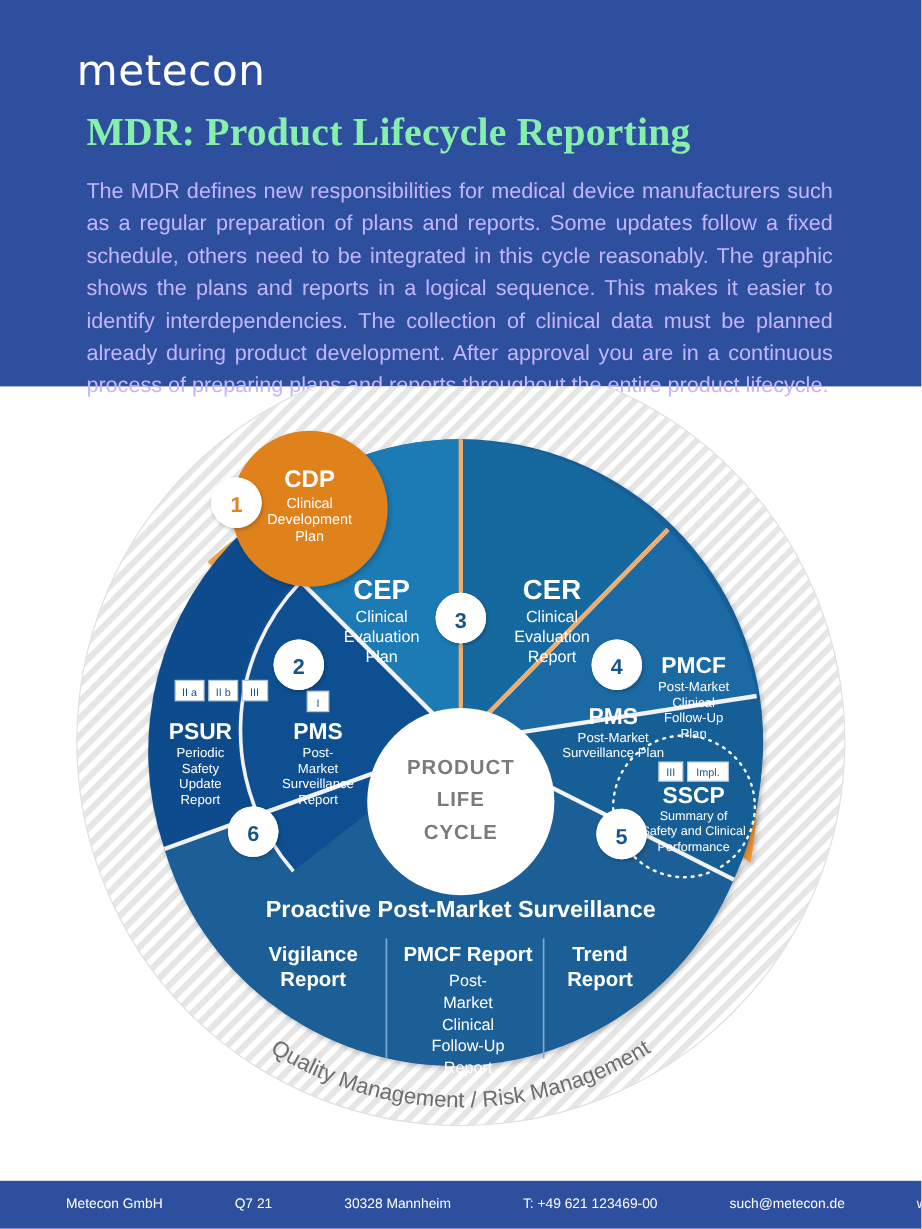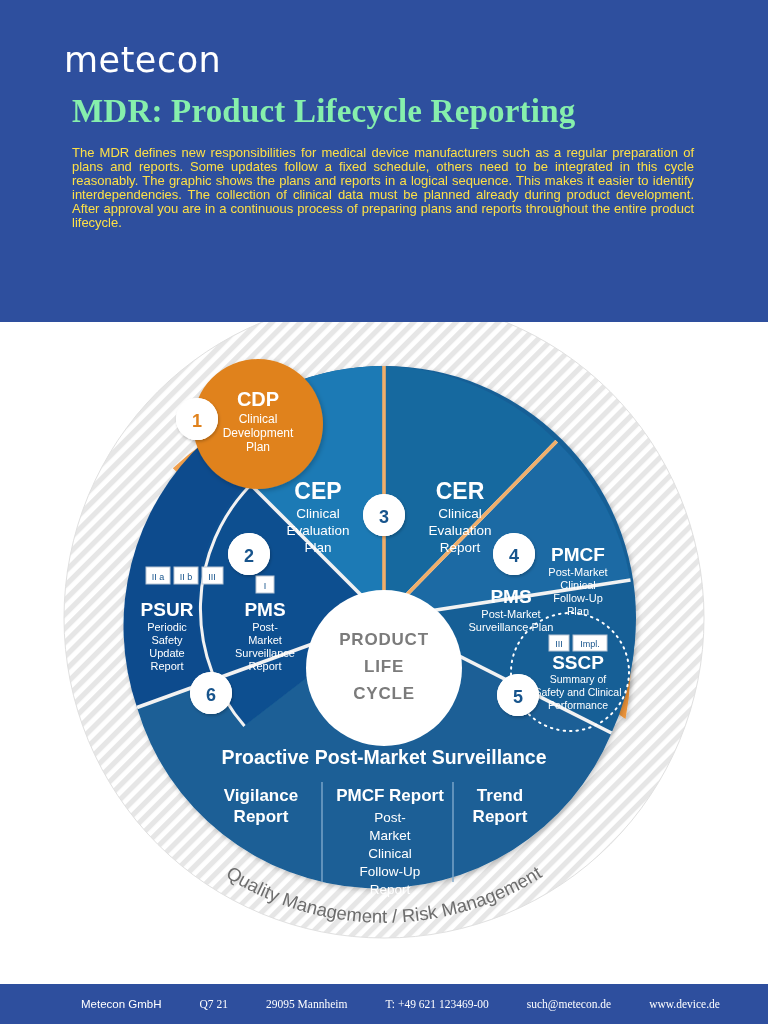--- a/index.html
+++ b/index.html
@@ -25,39 +25,39 @@
   #title{
     position:absolute;left:72px;top:93px;
     color:#86efac;
     font-family:"Liberation Serif", serif;
     font-size:33px;
     font-weight:700;
     letter-spacing:0.2px;
   }
   .para{
     position:absolute;left:72px;width:622px;
-    color:#fde047;
-    font-size:13px;
-    line-height:14px;
+    color:#c4b5fd;
+    font-size:18px;
+    line-height:27px;
     text-align:justify;
   }
   #para1{top:146px;}
   #para2{top:261px;}
 
   #footer{
     position:absolute;left:0;top:984px;width:768px;height:40px;
     background:#2e4f9e;
     display:flex;align-items:center;
   }
   #footer .fi{
     color:#ffffff;font-size:11.5px;
     white-space:nowrap;
   }
-  #footer .fi:first-child{margin-left:81px;}
-  #footer .fi+.fi{margin-left:38px;font-family:Liberation Serif, serif;}
+  #footer .fi:first-child{margin-left:55px;}
+  #footer .fi+.fi{margin-left:60px;}
 
   #wheel{
     position:absolute;left:0;top:322px;width:668px;height:662px;
   }
   svg{display:block;}
   text{font-family:"Liberation Sans", sans-serif;}
 </style>
 </head>
 <body>
 
@@ -291,17 +291,17 @@
       <circle cx="211" cy="371" r="21" fill="#ffffff"></circle>
       <text x="211" y="379" text-anchor="middle" font-size="18" font-weight="700" fill="#17548c">6</text>
     </g>
   </g>
 </svg>
 </div>
 
 <div id="footer">
   <span class="fi">Metecon GmbH</span>
   <span class="fi">Q7 21</span>
-  <span class="fi">29095 Mannheim</span>
+  <span class="fi">30328 Mannheim</span>
   <span class="fi">T: +49 621 123469-00</span>
   <span class="fi">such@metecon.de</span>
   <span class="fi">www.device.de</span>
 </div>
 
 </body></html>

